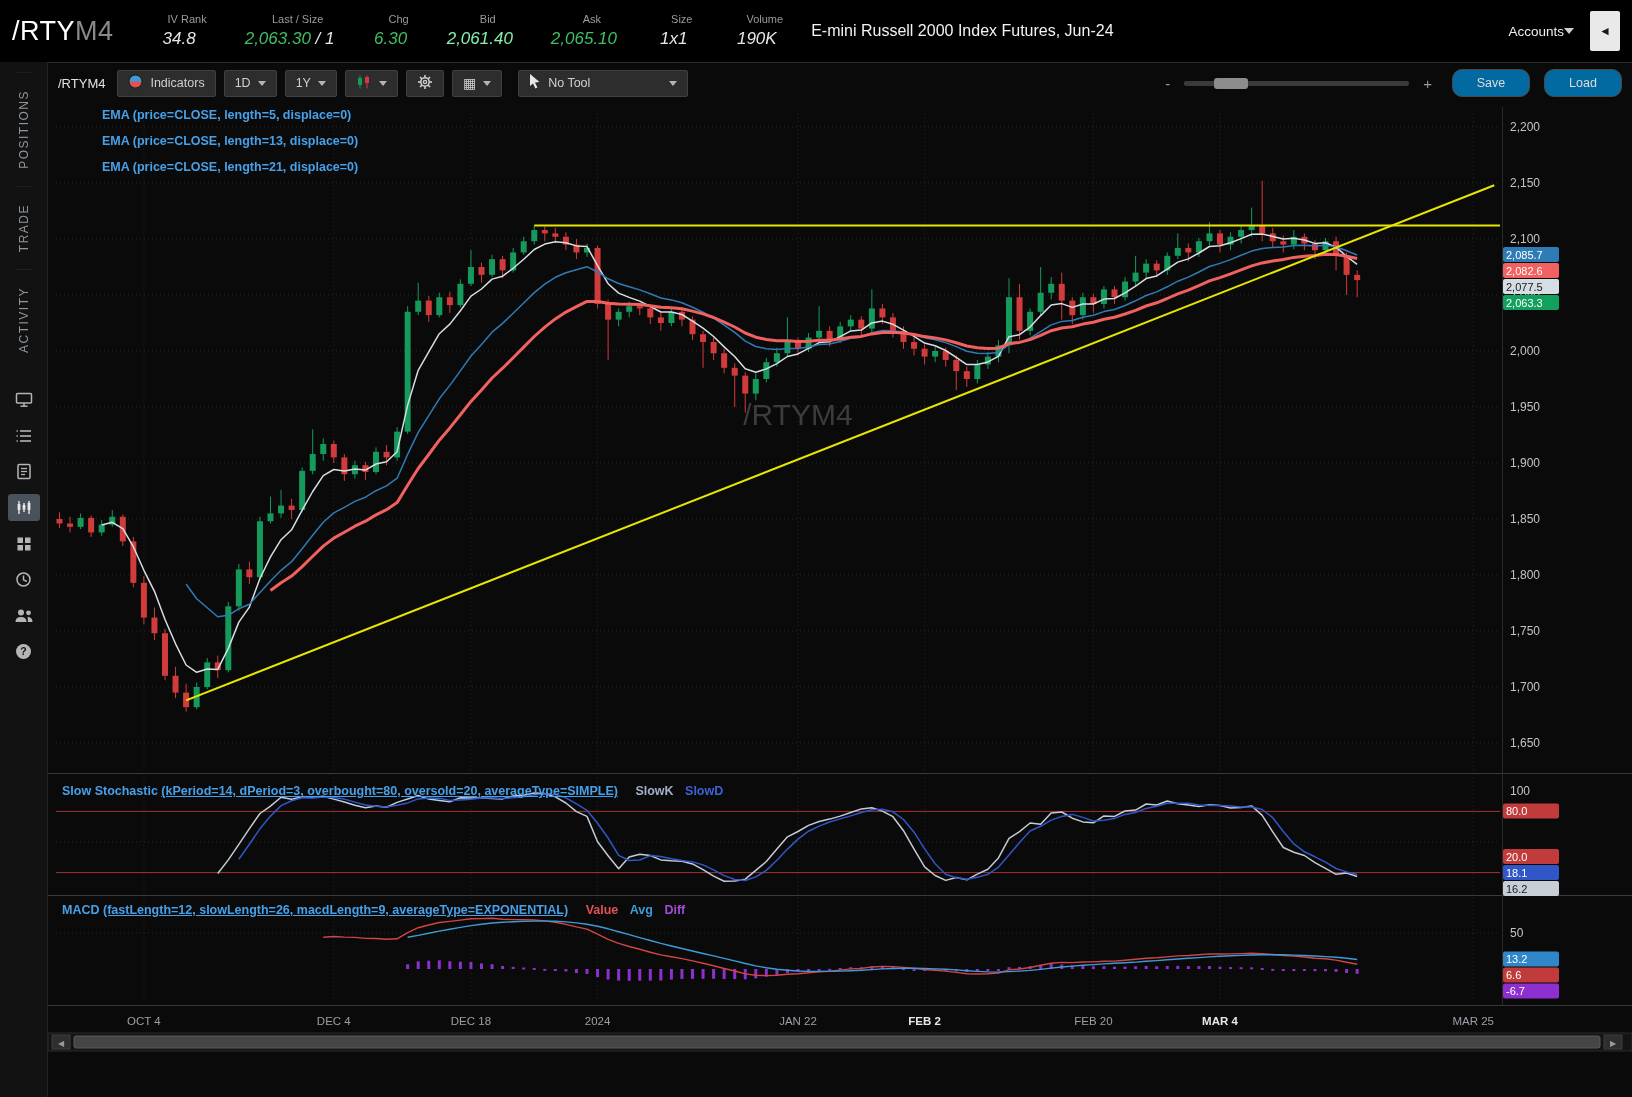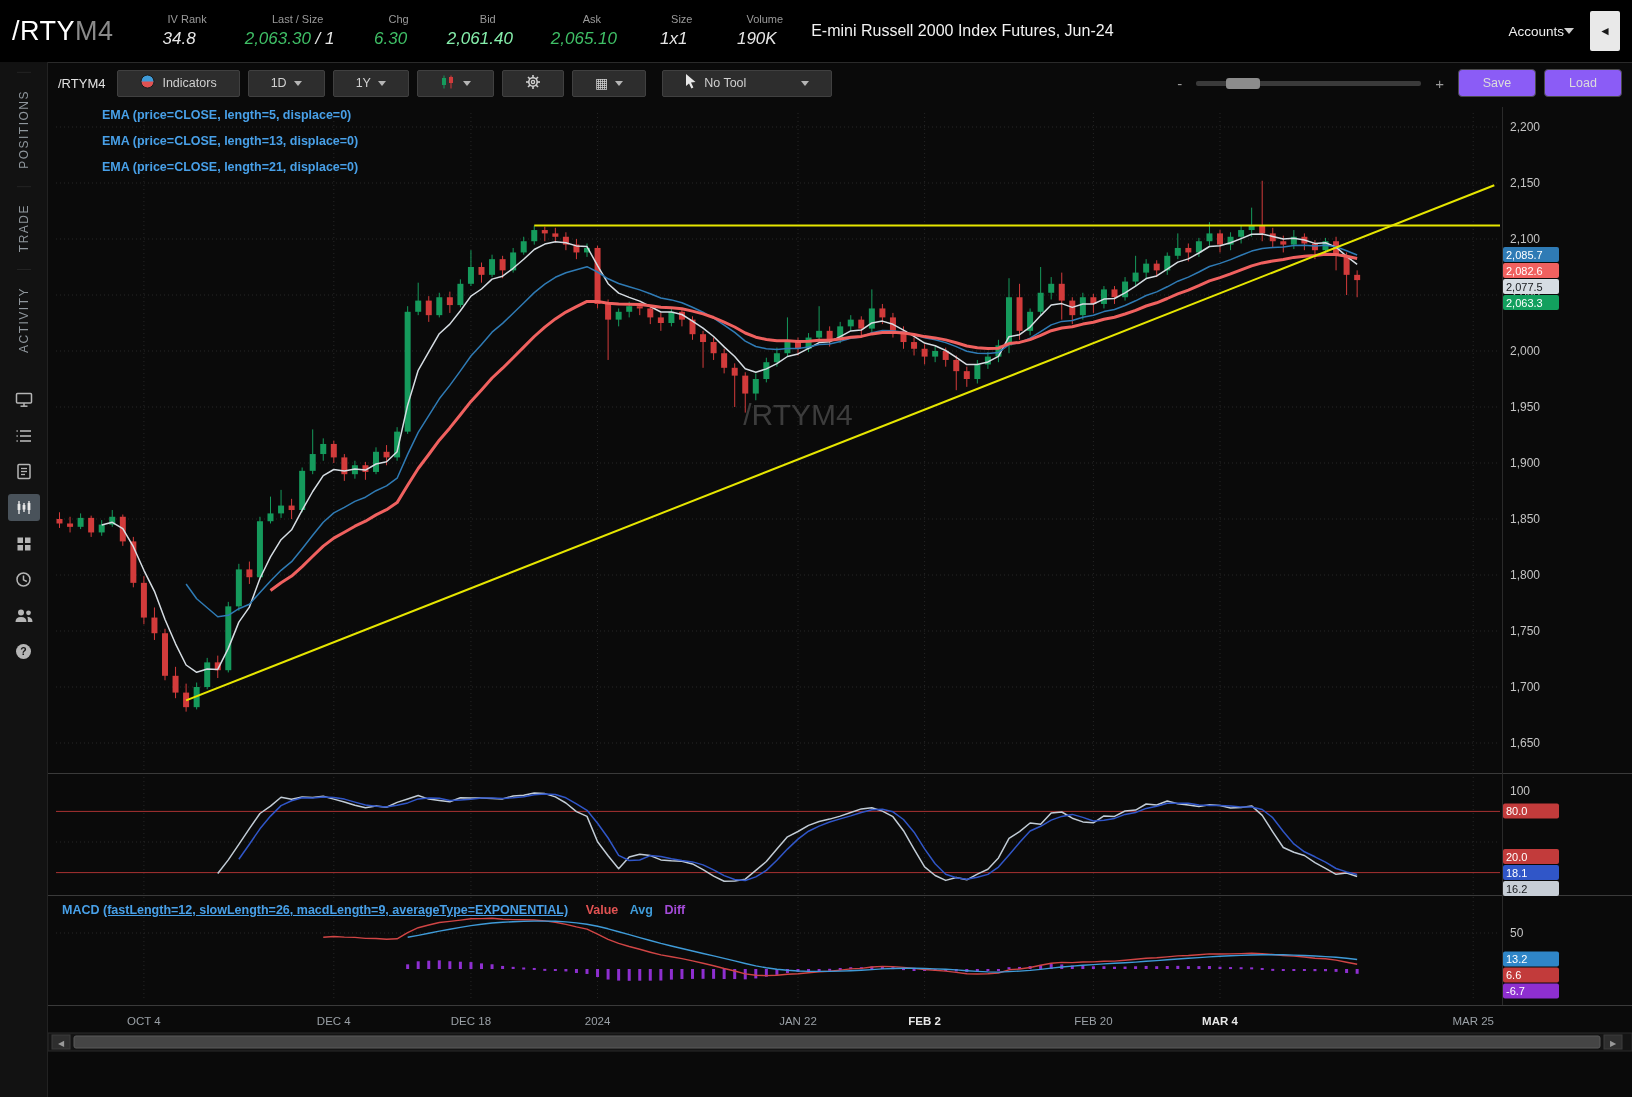--- a/index.html
+++ b/index.html
@@ -33,29 +33,29 @@
   .side-icons { margin-top:16px; display:flex; flex-direction:column; gap:9px; align-items:center; }
   .sicon { width:32px; height:27px; display:flex; align-items:center; justify-content:center; color:#b5b5b5; cursor:pointer; }
   .sicon.active { background:#49525a; border-radius:3px; }
   .sicon svg { display:block; }
 
   
   .chart-region { flex:1; position:relative; background:#0a0a0a; border-top:1px solid #2a2a2a; }
   .toolbar { height:40px; display:flex; align-items:center; padding:0 10px; gap:8px; }
   .tb-symbol { font-size:13px; color:#e2e2e2; margin-right:4px; }
   .tb-btn { height:27px; background:#2d2d2d; border:1px solid #404040; color:#d0d0d0; font-size:12.5px;
-            display:flex; align-items:center; gap:7px; padding:0 22px; border-radius:2px; cursor:pointer; white-space:nowrap; }
+            display:flex; align-items:center; gap:7px; padding:0 10px; border-radius:2px; cursor:pointer; white-space:nowrap; }
   .tb-caret { width:0; height:0; border-left:4px solid transparent; border-right:4px solid transparent; border-top:5px solid #b5b5b5; }
   .glyph { font-size:14px; line-height:1; color:#cfcfcf; }
   .tb-spacer { flex:1; }
   .zoom-sign { font-size:15px; color:#9a9a9a; padding:0 6px; cursor:pointer; }
   .slider-track { width:225px; height:5px; background:#3a3a3a; border-radius:2px; position:relative; cursor:pointer; }
   .slider-handle { position:absolute; left:30px; top:-3px; width:34px; height:11px; background:#8c8c8c; border-radius:3px; cursor:grab; }
-  .tb-action { width:78px; height:28px; background:#8b5cf6; border:1px solid #4a4a4a; color:#dcdcdc; font-size:12.5px;
-               display:flex; align-items:center; justify-content:center; border-radius:4px; cursor:pointer; }
+  .tb-action { width:78px; height:28px; background:#0369a1; border:1px solid #4a4a4a; color:#dcdcdc; font-size:12.5px;
+               display:flex; align-items:center; justify-content:center; border-radius:10px; cursor:pointer; margin-left:6px; }
 
   .chart-wrap { position:relative; height:995px; }
   #chart-svg { position:absolute; left:0; top:0; font-family:"Liberation Sans", sans-serif; }
 
   .ema-labels { position:absolute; top:5px; left:14px; z-index:2; }
   .ema-labels > div { color:#48a0e8; font-size:12.5px; font-weight:700; height:26px; cursor:pointer;margin-left:40px; }
   .pane-label { position:absolute; left:14px; z-index:2; font-size:12.5px; font-weight:700; color:#48a0e8; white-space:nowrap; cursor:pointer; }
   .pane-label .u { text-decoration:underline; }
   .pane-label .lg { margin-left:14px; font-weight:700; }
 </style>
@@ -705,20 +705,26 @@
               <text x="1565" y="942.5" fill="#999" font-size="8" text-anchor="middle">▶</text>
             </g>
           </svg>
 
         <div class="ema-labels">
           <div>EMA (price=CLOSE, length=5, displace=0)</div>
           <div>EMA (price=CLOSE, length=13, displace=0)</div>
           <div>EMA (price=CLOSE, length=21, displace=0)</div>
         </div>
 
+        <div class="pane-label" style="top:681px">
+          <span>Slow Stochastic</span>
+          <span class="u">(kPeriod=14, dPeriod=3, overbought=80, oversold=20, averageType=SIMPLE)</span>
+          <span class="lg" style="color: rgb(159, 176, 200);">SlowK</span>
+          <span class="lg" style="margin-left: 8px; color: rgb(59, 99, 214);">SlowD</span>
+        </div>
 
         <div class="pane-label" style="top:800px">
           <span>MACD</span>
           <span class="u">(fastLength=12, slowLength=26, macdLength=9, averageType=EXPONENTIAL)</span>
           <span class="lg" style="color: rgb(224, 82, 82);">Value</span>
           <span class="lg" style="margin-left: 8px; color: rgb(63, 155, 216);">Avg</span>
           <span class="lg" style="margin-left: 8px; color: rgb(164, 75, 216);">Diff</span>
         </div>
       </div>
 

